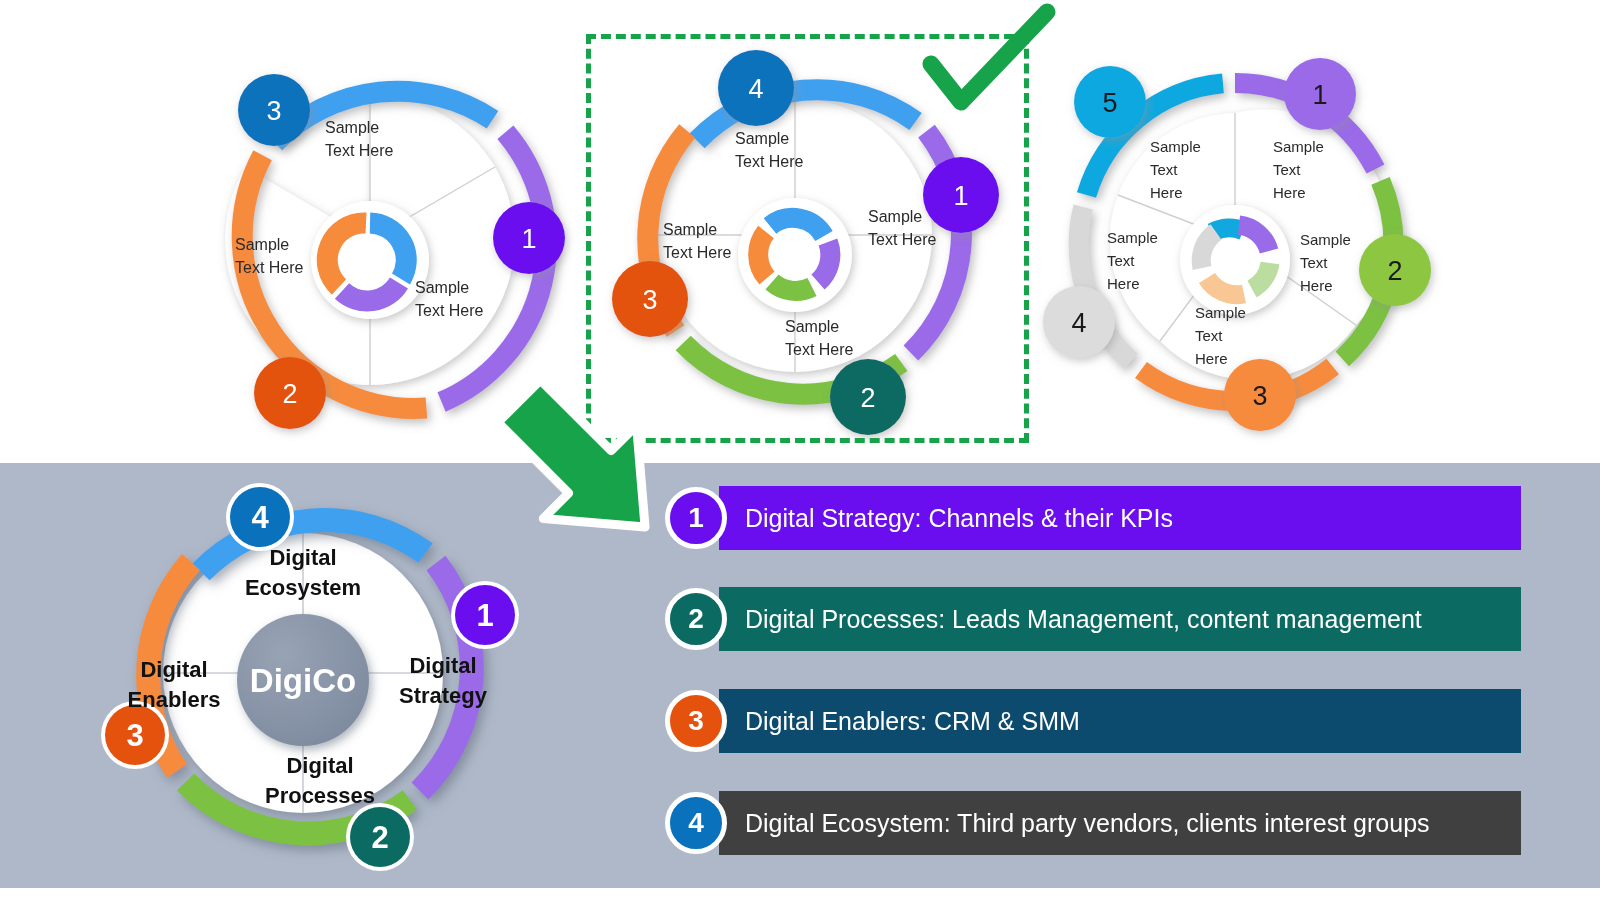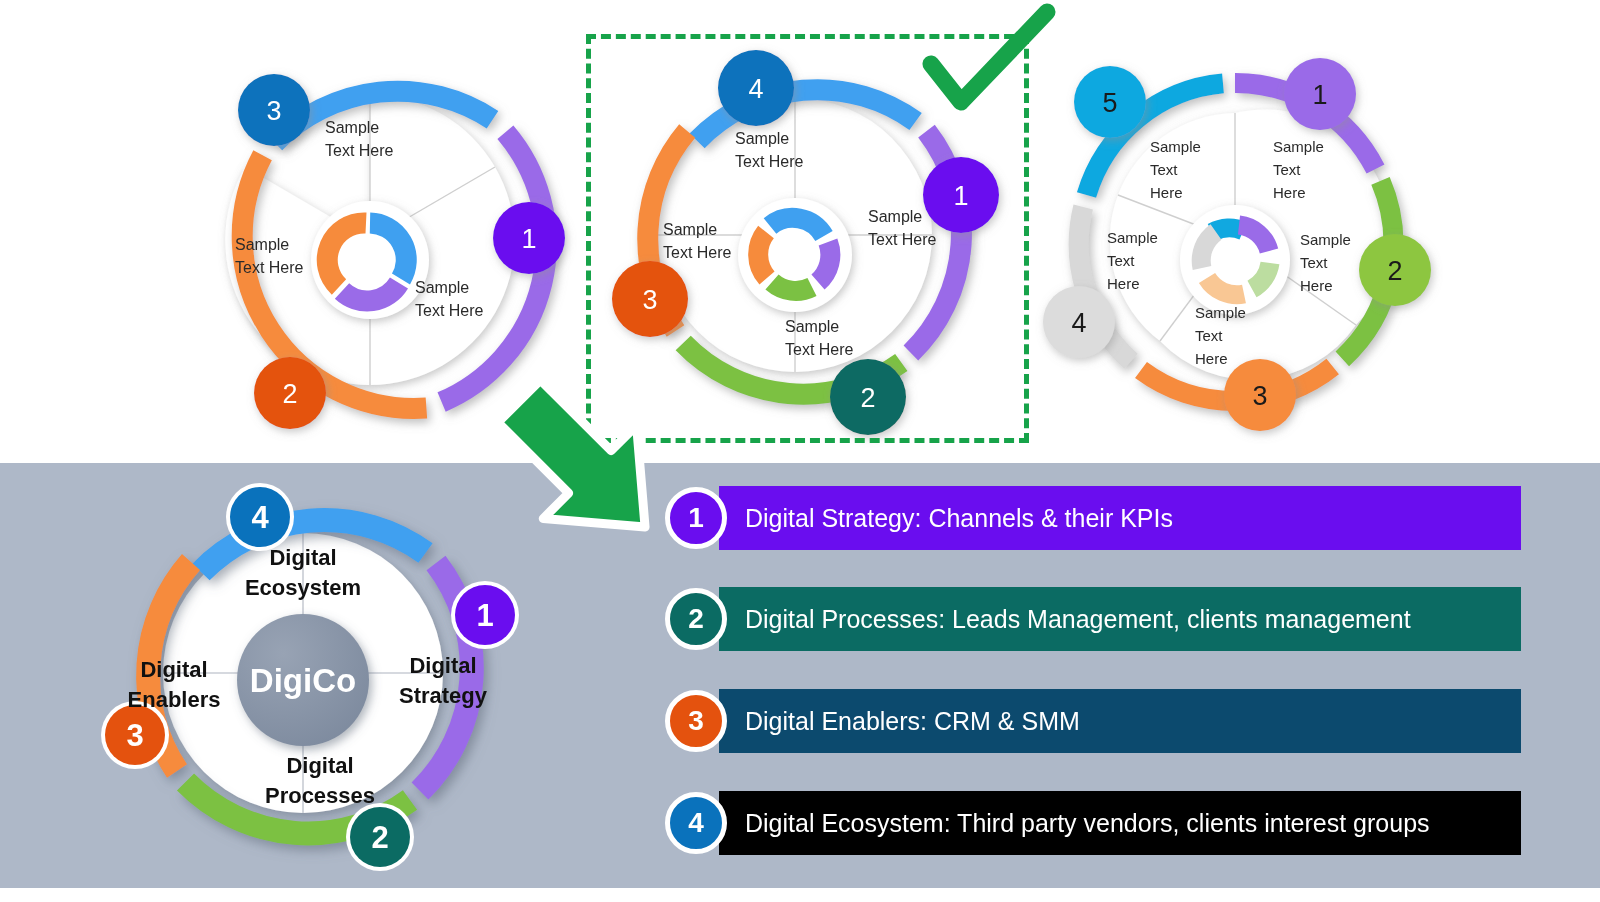--- a/index.html
+++ b/index.html
@@ -434,37 +434,37 @@
       <div class="legend-bar" style="background:#6A0DEF;">
         <span>Digital Strategy: Channels &amp; their KPIs</span>
       </div>
     </div>
 
     <div class="legend-row r2">
       <div class="legend-badge" style="background:#0B6B63;">
         <span>2</span>
       </div>
       <div class="legend-bar" style="background:#0B6B63;">
-        <span>Digital Processes: Leads Management, clients management</span>
+        <span>Digital Processes: Leads Management, content management</span>
       </div>
     </div>
 
     <div class="legend-row r3">
       <div class="legend-badge" style="background:#E4520E;">
         <span>3</span>
       </div>
       <div class="legend-bar" style="background:#0c4a6e;">
         <span>Digital Enablers: CRM &amp; SMM</span>
       </div>
     </div>
 
     <div class="legend-row r4">
       <div class="legend-badge" style="background:#0A72BC;">
         <span>4</span>
       </div>
-      <div class="legend-bar" style="background:#000000;">
+      <div class="legend-bar" style="background:#404040;">
         <span>Digital Ecosystem: Third party vendors, clients interest groups</span>
       </div>
     </div>
 
   </div>
 
 </div>
 
 </body></html>

